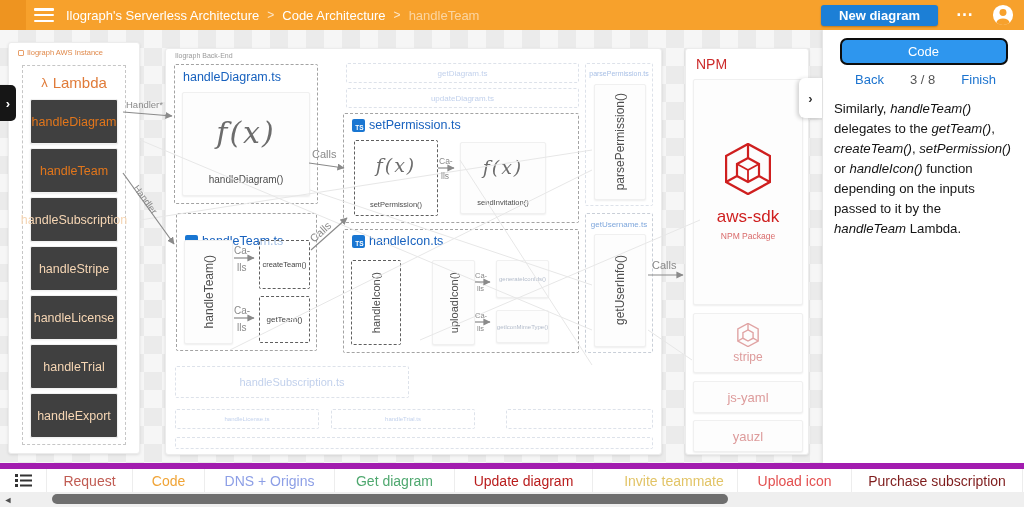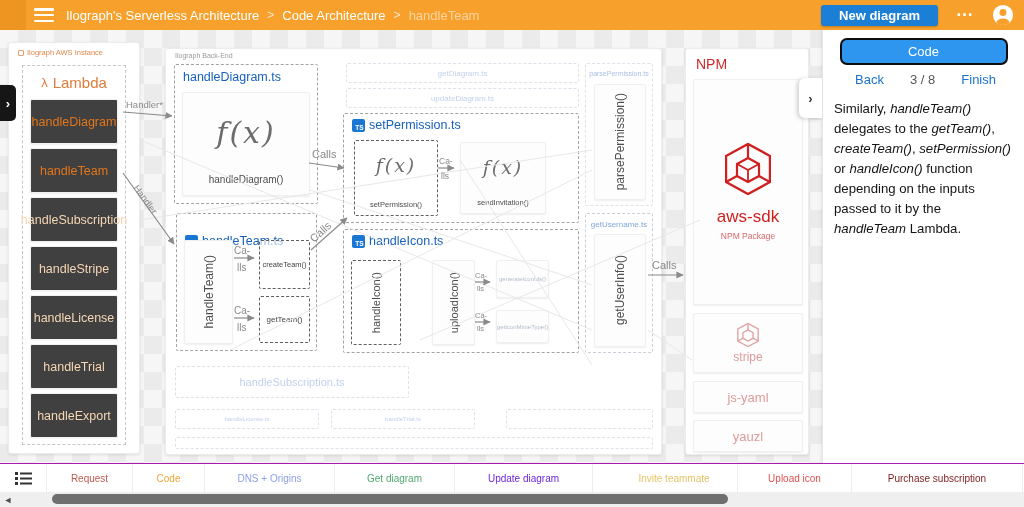--- a/index.html
+++ b/index.html
@@ -93,21 +93,21 @@
                  border-left:1px solid #e6e6e6; box-shadow:-1px 0 3px rgba(0,0,0,.08); }
   #next-btn { display:block; width:168px; height:27px; margin:8px auto 0; background:#2E96EE; color:#fff;
               font-size:13px; font-family:"Liberation Sans",sans-serif; border:2px solid #0d0d0d; border-radius:7px; cursor:pointer; }
   #walk-nav { display:flex; align-items:center; justify-content:space-between; padding:7px 28px 0 32px; font-size:13px; }
   .walk-link { color:#1B73CF; cursor:pointer; }
   #walk-step { color:#555; }
   #walk-desc { margin:12px 11px 0; font-size:13.2px; line-height:20px; color:#141414; }
 
   
   #tabbar { position:absolute; left:0; top:463px; width:1024px; height:29px; background:#fff;
-            border-top:1px solid #a21caf; display:flex; align-items:stretch; font-size:10px; }
+            border-top:6px solid #a21caf; display:flex; align-items:stretch; font-size:14px; }
   #tab-list-btn { width:46px; display:flex; align-items:center; justify-content:center; cursor:pointer; }
   .tab { display:flex; align-items:center; justify-content:center; border-left:1px solid #ededed; cursor:pointer; white-space:nowrap; }
   .tab:last-child { border-right:1px solid #ededed; }
 
   
   #hscroll { position:absolute; left:0; top:492px; width:1024px; height:15px; background:#efefef; }
   #hscroll-left { position:absolute; left:2px; top:1px; width:12px; height:13px; display:flex; align-items:center;
                   justify-content:center; color:#4f4f4f; font-size:9px; cursor:pointer; }
   #hscroll-thumb { position:absolute; left:52px; top:2px; width:676px; height:10px; background:#6f6f6f; border-radius:5px; cursor:pointer; }
 
@@ -369,21 +369,21 @@
         <rect x="0" y="5" width="3" height="3" fill="#333"></rect>
           <rect x="5" y="5.5" width="12" height="2" fill="#333"></rect>
         <rect x="0" y="10" width="3" height="3" fill="#333"></rect>
           <rect x="5" y="10.5" width="12" height="2" fill="#333"></rect>
       </svg>
     </div>
     <div class="tab" style="width: 86px; color: rgb(192, 91, 82);">Request</div>
     <div class="tab" style="width: 72px; color: rgb(240, 164, 55);">Code</div>
     <div class="tab" style="width: 130px; color: rgb(141, 159, 230);">DNS + Origins</div>
     <div class="tab" style="width: 120px; color: rgb(79, 168, 111);">Get diagram</div>
-    <div class="tab" style="width: 138px; color: #6d28d9;">Update diagram</div>
+    <div class="tab" style="width: 138px; color: #b91c1c;">Update diagram</div>
     <div class="tab" style="width: 145px; color: rgb(226, 196, 103); padding-left: 18px;">Invite teammate</div>
     <div class="tab" style="width: 114px; color: rgb(227, 80, 80);">Upload icon</div>
     <div class="tab" style="width: 172px; color: #7f1d1d;">Purchase subscription</div>
   </div>
 
   <div id="hscroll">
     <div id="hscroll-left">◄</div>
     <div id="hscroll-thumb"></div>
   </div>
 

